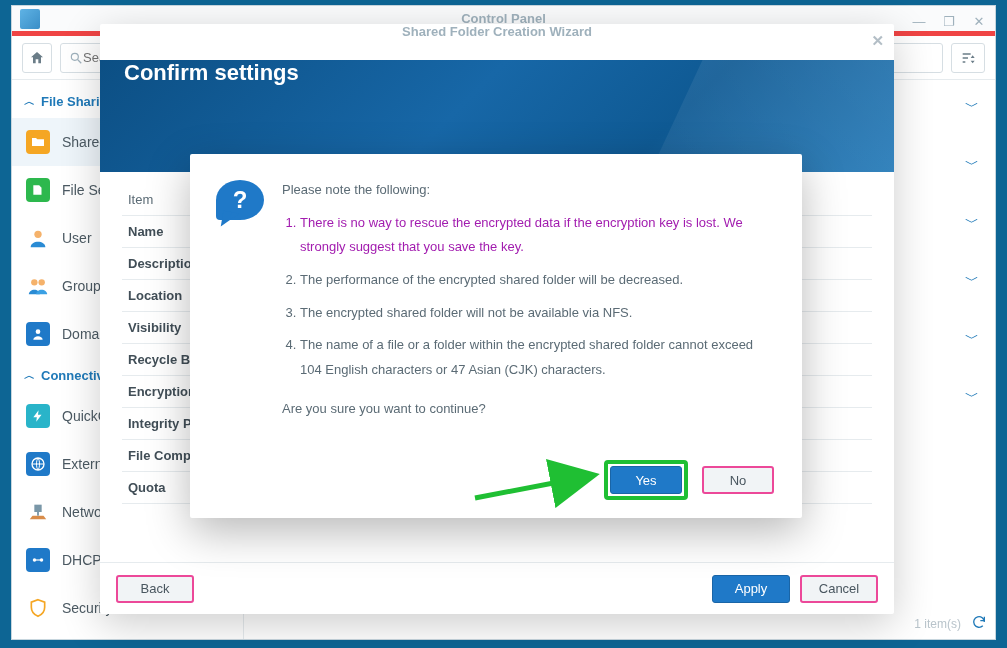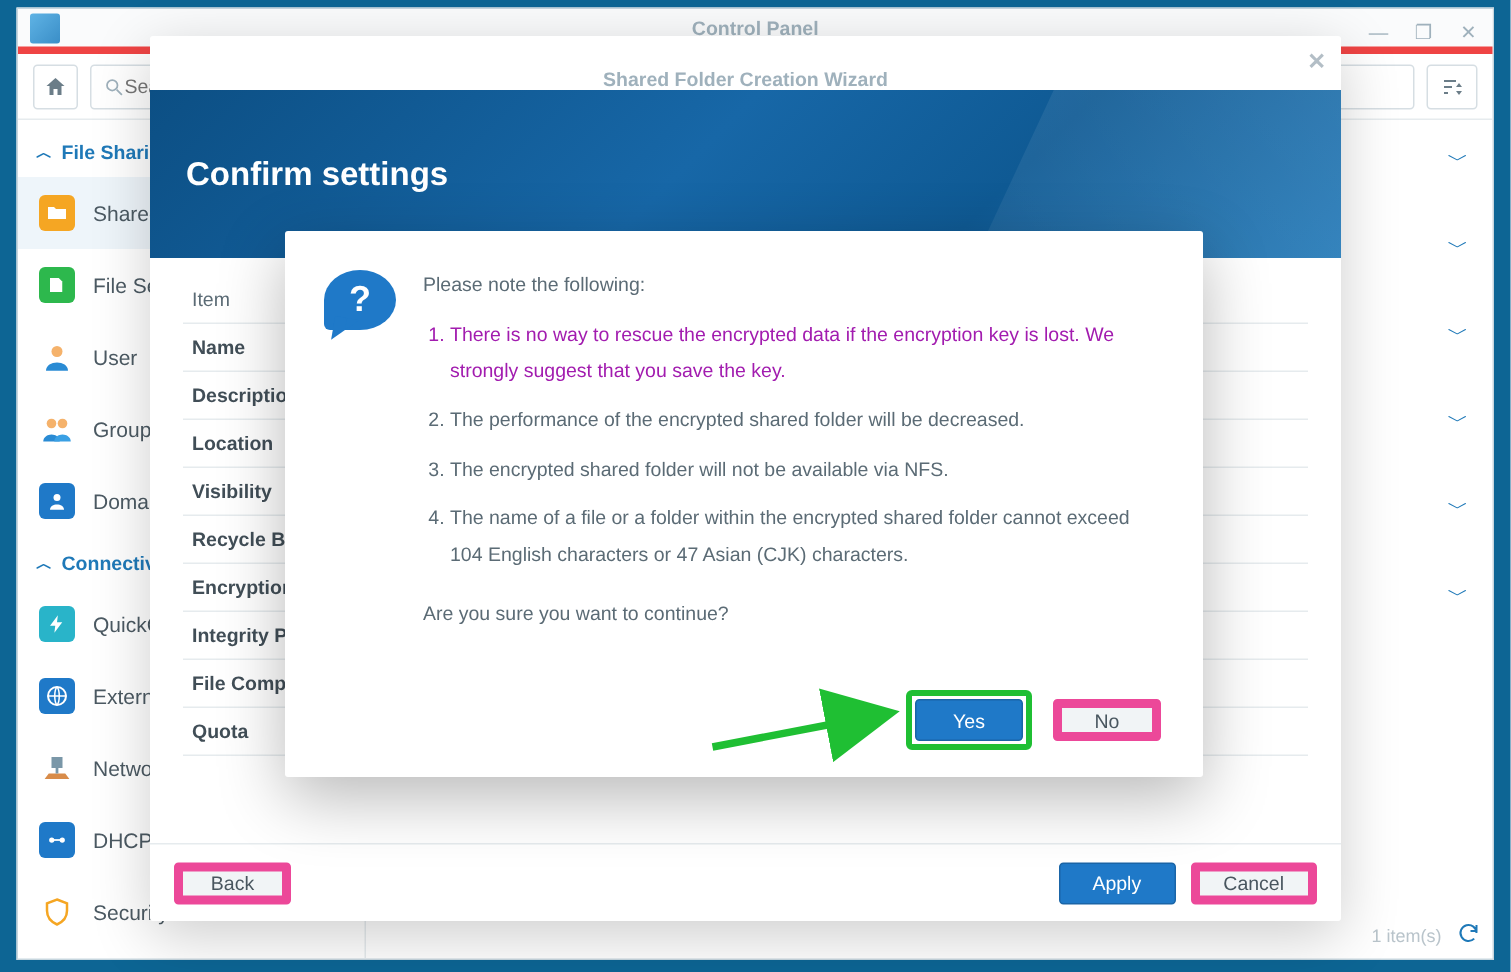--- a/index.html
+++ b/index.html
@@ -188,40 +188,39 @@
   height: 590px;
   background: #fff;
   box-shadow: 0 10px 40px rgba(0,0,0,.2);
   border-radius: 2px;
   display: flex;
   flex-direction: column;
 }
 .ov1-titlebar {
   height: 36px;
   display: flex;
-  align-items: flex-end;
+  align-items: flex-start;
   justify-content: center;
   color: #9fb1bc;
   font-weight: 600;
   font-size: 13px;
   position: relative;
 }
 .ov1-close {
   position: absolute;
   right: 10px; top: 8px;
   color: #b3bec6;
   cursor: pointer;
   font-size: 15px;
 }
 .ov1-banner {
   height: 112px;
   background: linear-gradient(135deg,#0c4f84 0%, #1767a7 45%, #0f5a94 70%, #1e76b6 100%);
   color: #fff;
   display: flex;
-  align-items: center;
   padding: 0 24px;
   font-size: 22px;
   font-weight: 700;
   position: relative;
   overflow: hidden;
 }
 .ov1-banner::after {
   content:"";
   position:absolute;
   right:-40px; top:-40px;
@@ -265,21 +264,21 @@
   height: 28px;
   min-width: 78px;
   padding: 0 16px;
   border-radius: 3px;
   font-size: 13px;
   cursor: pointer;
   display: inline-flex;
   align-items: center;
   justify-content: center;
 }
-.btn-default { background:#f1f4f6; border:6px solid #ec4899; color:#49565f; }
+.btn-default { background:#f1f4f6; border:2px solid #ec4899; color:#49565f; }
 .btn-primary { background:#1f79c8; border:1px solid #1a65a7; color:#fff; }
 .spacer { flex:1; }
 
 
 .overlay2 {
   position: absolute;
   left: 190px; top: 154px;
   width: 612px;
   height: 364px;
   background: #fff;

